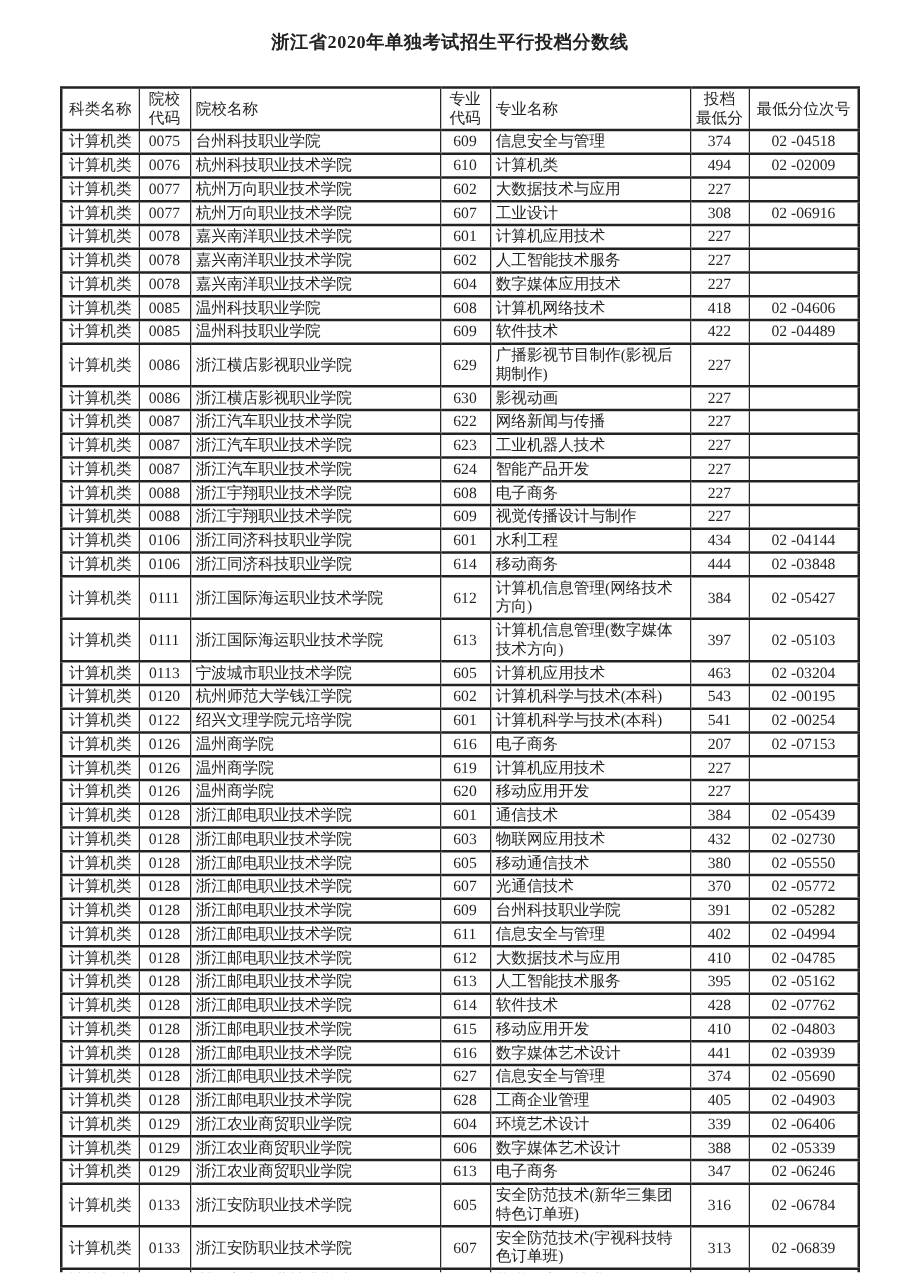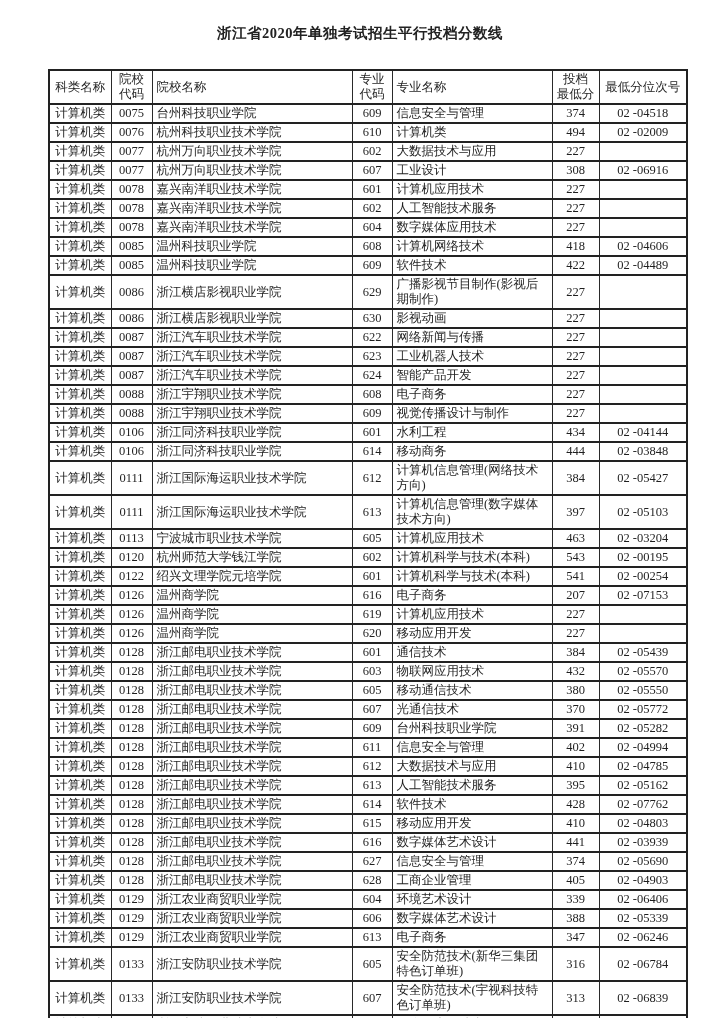--- a/index.html
+++ b/index.html
@@ -325,21 +325,21 @@
           <td class="c">384</td>
           <td class="c">02 -05439</td>
         </tr>
         <tr>
           <td class="c">计算机类</td>
           <td class="c">0128</td>
           <td class="l">浙江邮电职业技术学院</td>
           <td class="c">603</td>
           <td class="l">物联网应用技术</td>
           <td class="c">432</td>
-          <td class="c">02 -05570</td>
+          <td class="c">02 -02730</td>
         </tr>
         <tr>
           <td class="c">计算机类</td>
           <td class="c">0128</td>
           <td class="l">浙江邮电职业技术学院</td>
           <td class="c">605</td>
           <td class="l">移动通信技术</td>
           <td class="c">380</td>
           <td class="c">02 -05550</td>
         </tr>

